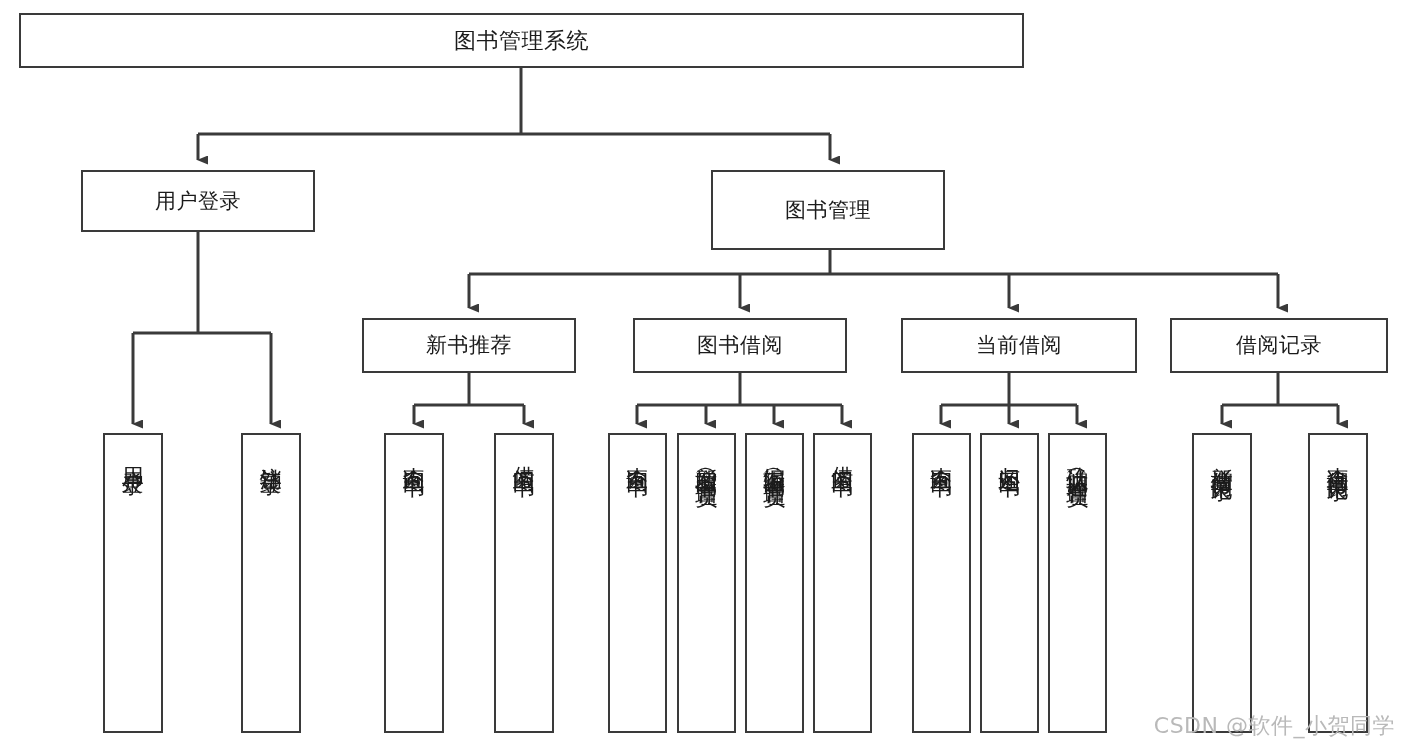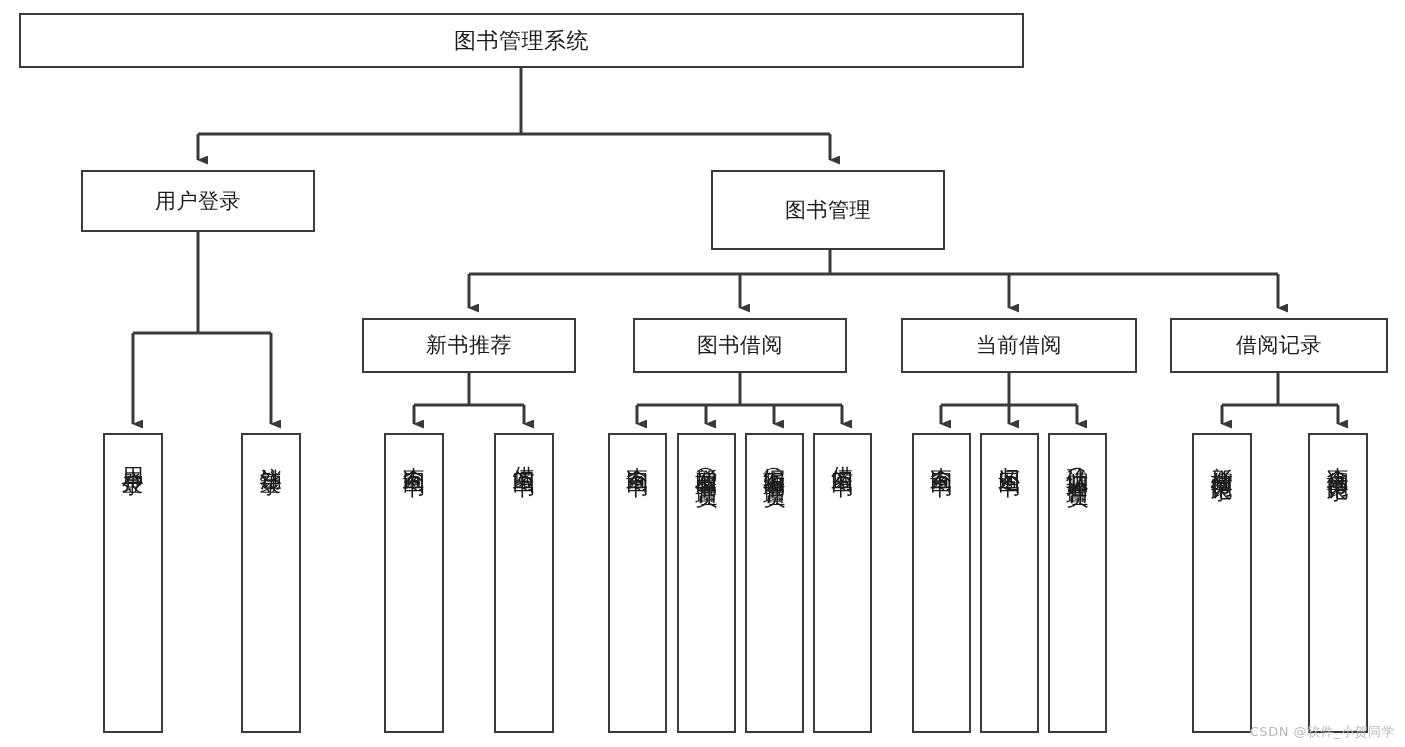--- a/index.html
+++ b/index.html
@@ -59,21 +59,21 @@
     text-orientation: upright;
     font-size: 22px;
     line-height: 1.25;
     letter-spacing: 3px;
     white-space: nowrap;
   }
   .watermark {
     position: absolute;
     right: 10px;
     bottom: 6px;
-    font-size: 13px;
+    font-size: 22px;
     color: #b9b9b9;
     letter-spacing: 0.5px;
     z-index: 5;
     white-space: nowrap;
   }
 </style>
 </head>
 <body>
 
 <div id="canvas">

